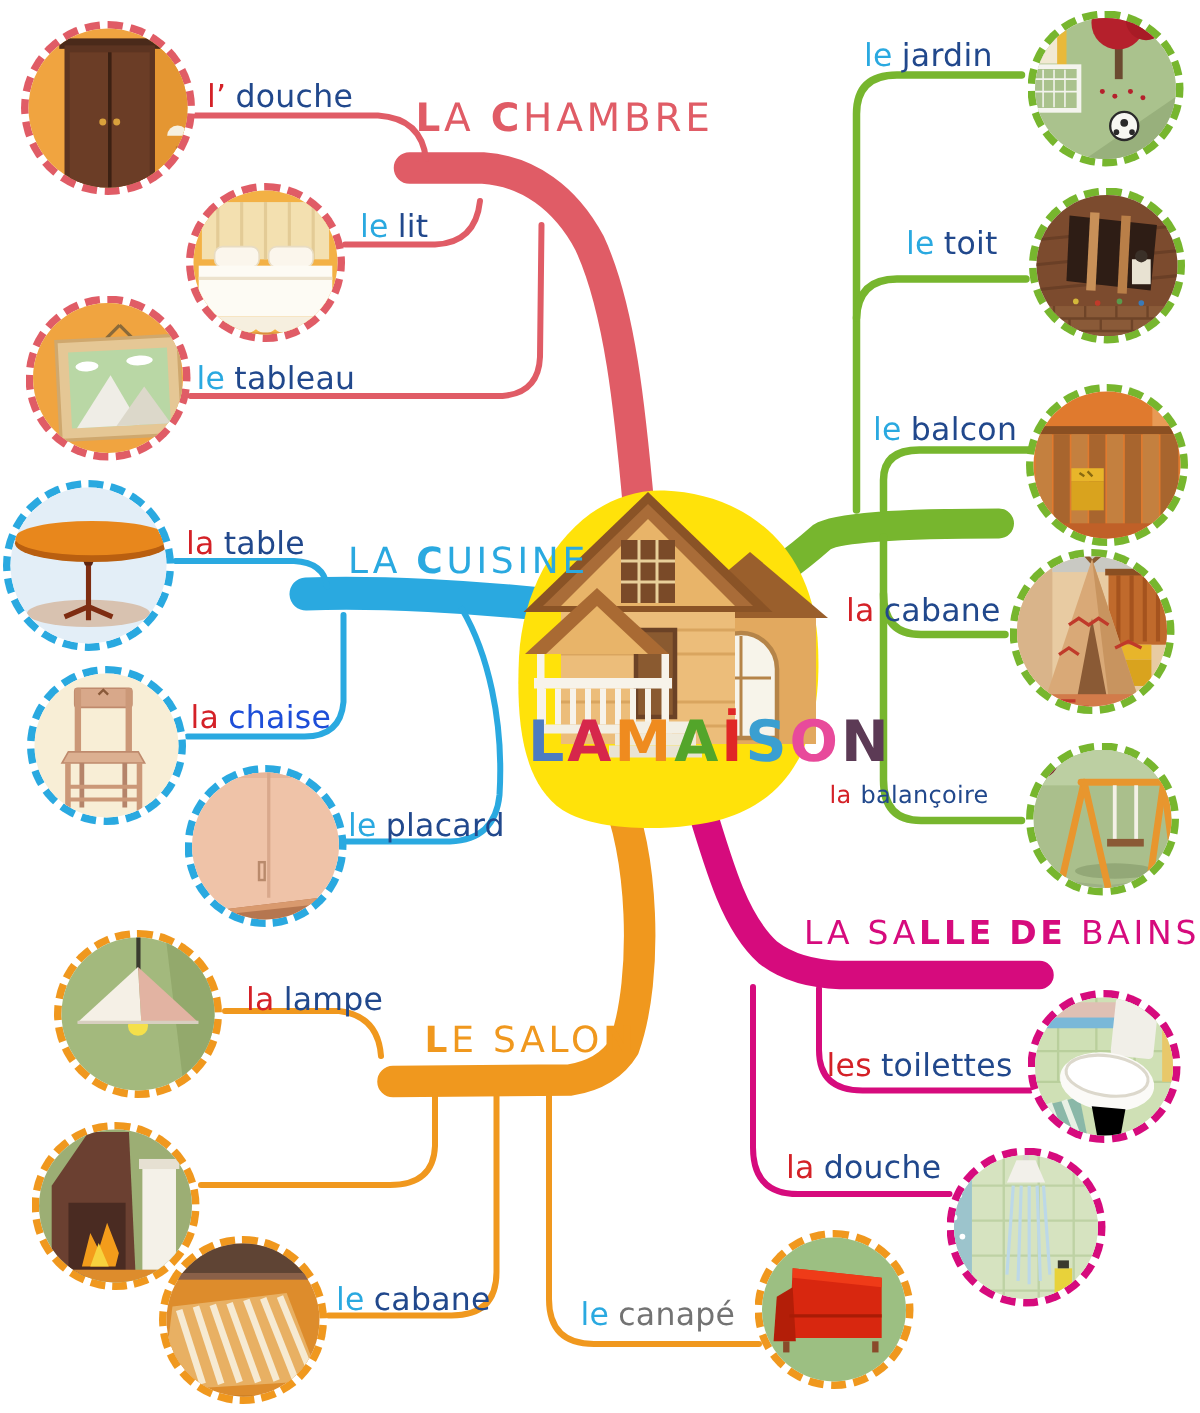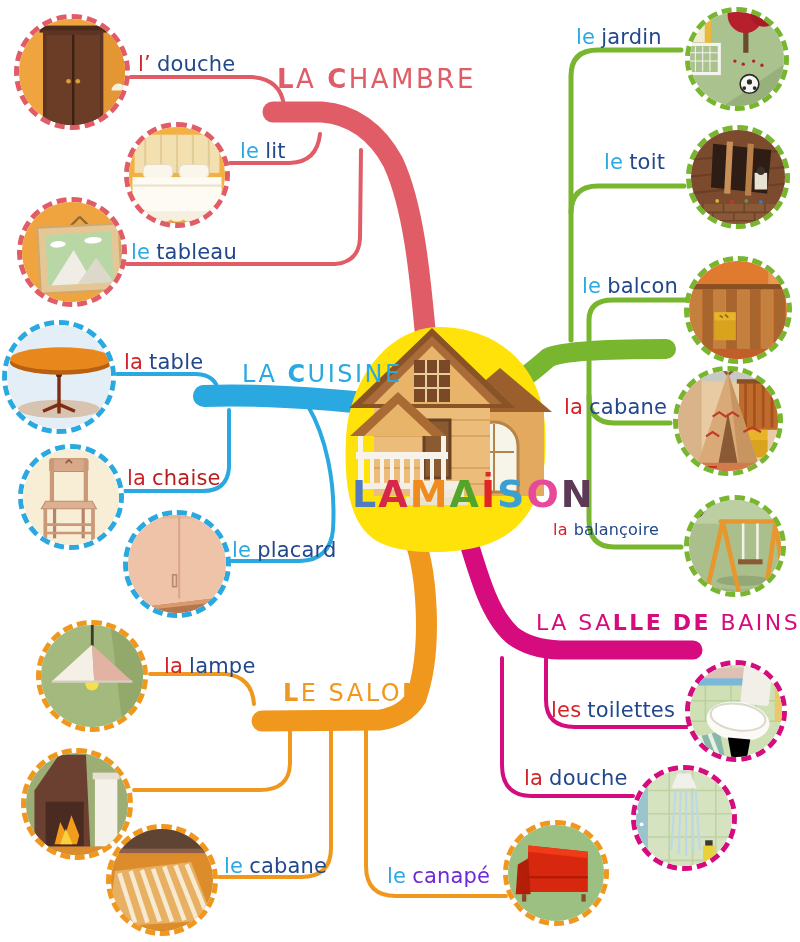--- a/index.html
+++ b/index.html
@@ -86,33 +86,33 @@
       <rect x="356" y="483" width="92" height="6" fill="#f3efe4"></rect>
       <rect x="414" y="481" width="46" height="8" fill="#f3efe4"></rect>
       <rect x="410" y="489" width="54" height="8" fill="#efeadb"></rect>
       <rect x="406" y="497" width="62" height="8" fill="#e9e3d2"></rect>
     </g>
   </svg>
 
   <div id="maison-title"><span style="color: rgb(77, 124, 192);">L</span><span style="color: rgb(214, 39, 75);">A</span><span style="color: rgb(0, 0, 0);"> </span><span style="color: rgb(239, 139, 31);">M</span><span style="color: rgb(83, 165, 42);">A</span><span style="color: rgb(224, 39, 38);">İ</span><span style="color: rgb(58, 159, 209);">S</span><span style="color: rgb(232, 74, 155);">O</span><span style="color: rgb(92, 58, 85);">N</span></div>
 
   <div class="btitle" style="left: 277px; top: 64px; font-size: 26px; color: rgb(224, 92, 102);"><span style="font-weight: 800;">L</span><span style="font-weight: 500;">A </span><span style="font-weight: 800;">C</span><span style="font-weight: 500;">HAMBRE</span></div>
-  <div class="btitle" style="left: 242px; top: 360px; color: rgb(42, 169, 224);"><span style="font-weight: 500;">LA </span><span style="font-weight: 800;">C</span><span style="font-weight: 500;">UISINE</span></div>
+  <div class="btitle" style="left: 232px; top: 360px; color: rgb(42, 169, 224);"><span style="font-weight: 500;">LA </span><span style="font-weight: 800;">C</span><span style="font-weight: 500;">UISINE</span></div>
   <div class="btitle" style="left: 283px; top: 679px; color: rgb(240, 152, 30);"><span style="font-weight: 800;">L</span><span style="font-weight: 500;">E SALO</span><span style="font-weight: 800;">N</span></div>
   <div class="btitle" style="left: 536px; top: 610px; font-size: 22px; color: rgb(214, 11, 125);"><span style="font-weight: 500;">LA SA</span><span style="font-weight: 800;">LLE</span><span style="font-weight: 500;"> </span><span style="font-weight: 800;">DE</span><span style="font-weight: 500;"> BAINS</span></div>
 
   <div class="label" style="left:138px;top:52px;"><span class="art" style="color: rgb(212, 33, 39);">l’</span><span class="noun" style="color: rgb(33, 72, 140);">douche</span></div>
   <div class="label" style="left:240px;top:139px;"><span class="art" style="color: rgb(42, 169, 224);">le</span><span class="noun" style="color: rgb(33, 72, 140);">lit</span></div>
   <div class="label" style="left:131px;top:240px;"><span class="art" style="color: rgb(42, 169, 224);">le</span><span class="noun" style="color: rgb(33, 72, 140);">tableau</span></div>
   <div class="label" style="left:124px;top:350px;"><span class="art" style="color: rgb(212, 33, 39);">la</span><span class="noun" style="color: rgb(33, 72, 140);">table</span></div>
-  <div class="label" style="left:127px;top:466px;"><span class="art" style="color: rgb(212, 33, 39);">la</span><span class="noun" style="color: #b91c1c;">chaise</span></div>
+  <div class="label" style="left:127px;top:466px;"><span class="art" style="color: rgb(212, 33, 39);">la</span><span class="noun" style="color: #1d4ed8;">chaise</span></div>
   <div class="label" style="left:232px;top:538px;"><span class="art" style="color: rgb(42, 169, 224);">le</span><span class="noun" style="color: rgb(33, 72, 140);">placard</span></div>
   <div class="label" style="left:164px;top:654px;"><span class="art" style="color: rgb(212, 33, 39);">la</span><span class="noun" style="color: rgb(33, 72, 140); margin-top: 15px;">lampe</span></div>
   <div class="label" style="left:224px;top:854px;"><span class="art" style="color: rgb(42, 169, 224);">le</span><span class="noun" style="color: rgb(33, 72, 140);">cabane</span></div>
-  <div class="label" style="left:387px;top:864px;"><span class="art" style="color: rgb(42, 169, 224);">le</span><span class="noun" style="color: #6d28d9; margin-top: 16px;">canapé</span></div>
+  <div class="label" style="left:387px;top:864px;"><span class="art" style="color: rgb(42, 169, 224);">le</span><span class="noun" style="color: #737373; margin-top: 16px;">canapé</span></div>
   <div class="label" style="left:576px;top:25px;"><span class="art" style="color: rgb(42, 169, 224);">le</span><span class="noun" style="color: rgb(33, 72, 140);">jardin</span></div>
   <div class="label" style="left:604px;top:150px;"><span class="art" style="color: rgb(42, 169, 224);">le</span><span class="noun" style="color: rgb(33, 72, 140);">toit</span></div>
   <div class="label" style="left:582px;top:274px;"><span class="art" style="color: rgb(42, 169, 224);">le</span><span class="noun" style="color: rgb(33, 72, 140);">balcon</span></div>
   <div class="label" style="left:564px;top:395px;"><span class="art" style="color: rgb(212, 33, 39);">la</span><span class="noun" style="color: rgb(33, 72, 140);">cabane</span></div>
   <div class="label" style="left:553px;top:520px;font-size:16px;"><span class="art" style="color: rgb(212, 33, 39);">la</span><span class="noun" style="color: rgb(33, 72, 140);">balançoire</span></div>
   <div class="label" style="left:551px;top:698px;"><span class="art" style="color: rgb(212, 33, 39);">les</span><span class="noun" style="color: rgb(33, 72, 140);">toilettes</span></div>
   <div class="label" style="left:524px;top:766px;"><span class="art" style="color: rgb(212, 33, 39);">la</span><span class="noun" style="color: rgb(33, 72, 140);">douche</span></div>
 
   <div class="circle" style="left: 14px; top: 14px; width: 116px; height: 116px; border-color: rgb(224, 92, 102);">
     <svg viewBox="0 0 100 100">

